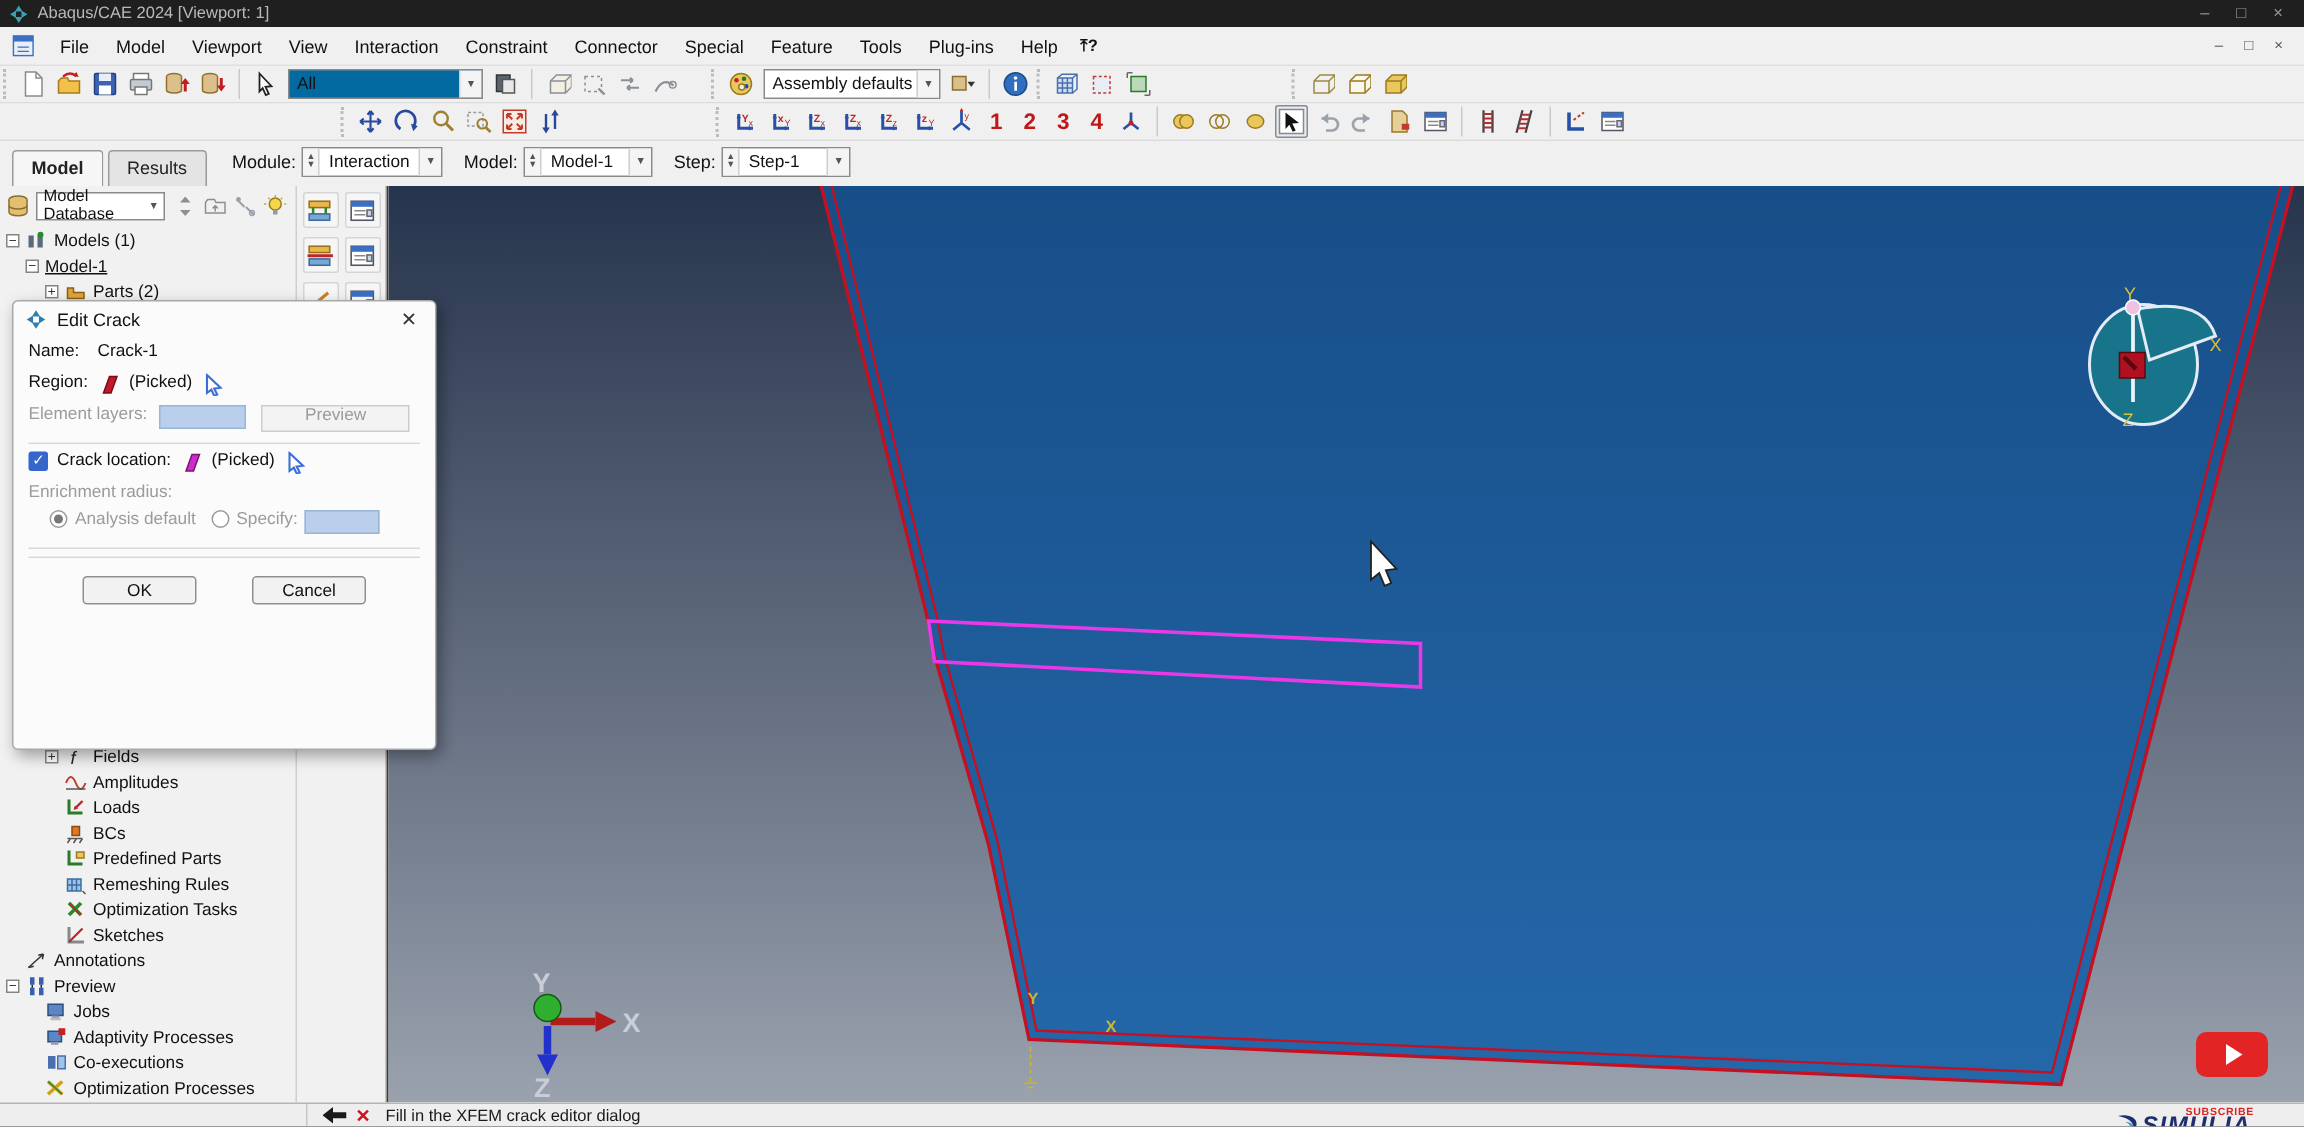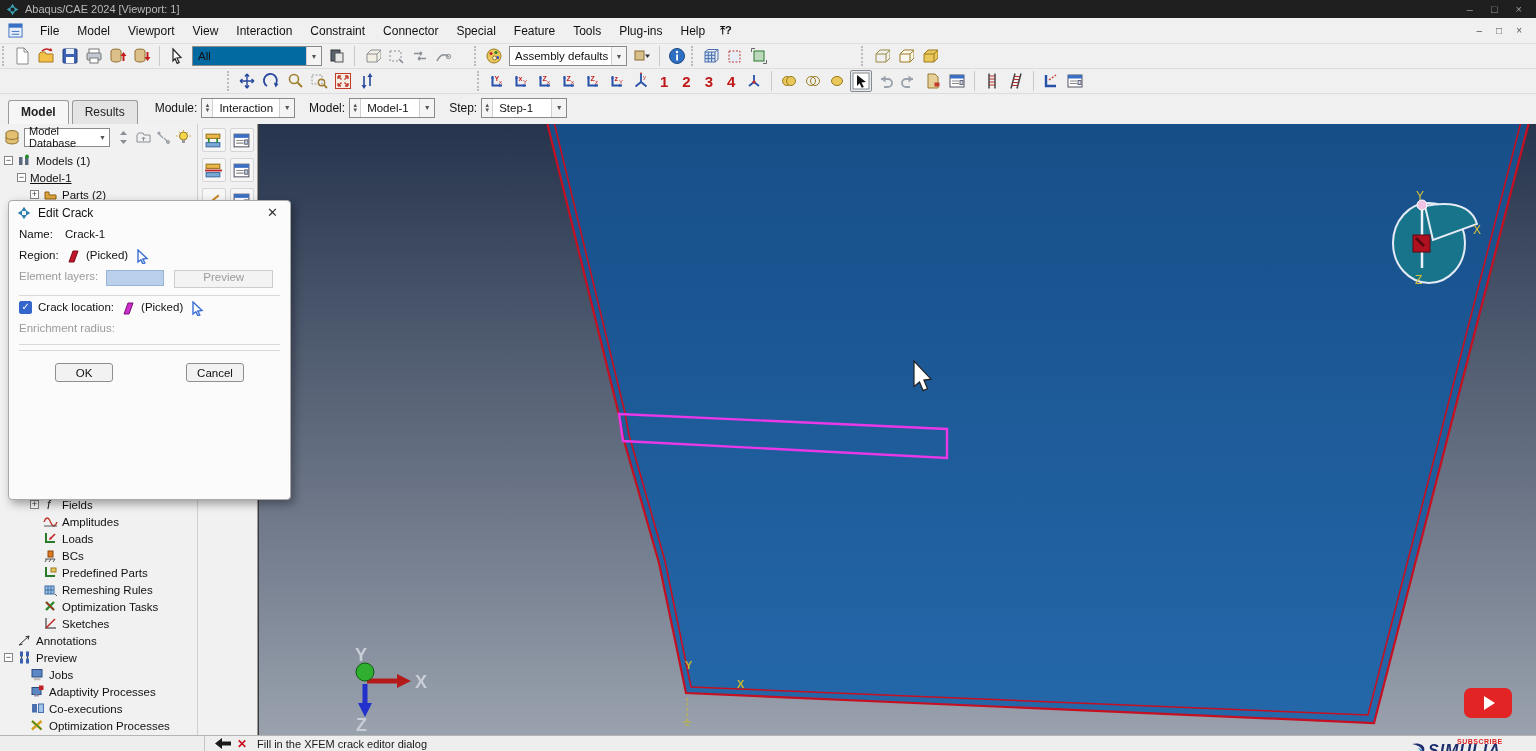--- a/index.html
+++ b/index.html
@@ -91,21 +91,21 @@
   .cb.checked::after{content:"✓";position:absolute;left:1.5px;top:-1px;color:#fff;font-size:10px;}
   .radio{width:12px;height:12px;border:1px solid #9a9a9a;border-radius:50%;margin-right:5px;flex:none;position:relative;background:#fff;}
   .radio.sel::after{content:"";position:absolute;left:2px;top:2px;width:6px;height:6px;border-radius:50%;background:#777;}
   .disabled{color:#9b9b9b;}
   .dinput{height:16px;background:#b9cfec;border:1px solid #9ab4d4;flex:none;}
   .dbtn-preview{height:18px;padding:0 28px;border:1px solid #cdcdcd;background:#f3f3f3;color:#9b9b9b;font-size:11.5px;margin-left:10px;}
   .dhr{height:1px;background:#d9d9d9;margin:5px 0;}
   .dcombo{width:108px;height:18px;background:#b9cfec;border:1px solid #9ab4d4;display:flex;align-items:center;margin-left:6px;}
   .dcombo .chev{margin-left:auto;width:14px;height:100%;display:flex;align-items:center;justify-content:center;font-size:7px;color:#889;background:#c8d8ee;border-left:1px solid #a8bcd8;}
   .dbuttons{display:flex;justify-content:space-between;padding:7px 36px 0 36px;}
-  .dbtn{width:58px;height:19px;border:1px solid #8f8f8f;border-radius:3px;background:#f2f2f2;font-size:11.5px;display:flex;align-items:center;justify-content:center;color:#111;}
+  .dbtn{width:76px;height:19px;border:1px solid #8f8f8f;border-radius:3px;background:#f2f2f2;font-size:11.5px;display:flex;align-items:center;justify-content:center;color:#111;}
 
   
   #statusbar{position:absolute;left:0;top:735px;width:1536px;height:16px;background:#eeeeee;border-top:1px solid #b5b5b5;display:flex;align-items:center;font-size:11px;color:#1a1a1a;}
   #statusbar .lseg{width:205px;height:100%;border-right:1px solid #c5c5c5;flex:none;}
   .promptarrow{margin:0 6px 0 10px;}
   .promptx{color:#cc1122;font-weight:bold;font-size:12px;margin-right:10px;}
 
   
   #playbtn{position:absolute;left:1464px;top:688px;width:48px;height:30px;background:#e32424;border-radius:7px;z-index:20;display:flex;align-items:center;justify-content:center;}
   #playbtn .tri{width:0;height:0;border-left:11px solid #fff;border-top:7px solid transparent;border-bottom:7px solid transparent;margin-left:3px;}
@@ -916,20 +916,27 @@
             <path d="M2 13 6 2h5L7 13z" fill="#cc2ecc" stroke="#7a1278"></path>
           </svg>
         <span>(Picked)</span>
         <svg class="cursvg" viewBox="0 0 14 15">
             <path d="M2 1l9 8.5-4.2.5 2 4-1.9.9-2-4.1L2 13z" fill="#fff" stroke="#3b6fd4" stroke-width="1.4"></path>
           </svg>
       </div>
       <div class="drow" style="height:17px">
           <span class="disabled">Enrichment radius:</span>
         </div>
+      <div class="drow" style="padding-left:14px">
+        <span class="radio sel"></span>
+        <span class="disabled">Analysis default</span>
+        <span class="radio" style="margin-left:10px"></span>
+        <span class="disabled">Specify:</span>
+        <span class="dinput" style="width:50px;margin-left:5px"></span>
+      </div>
       <div class="dhr"></div>
       <div class="dhr"></div>
       <div class="dbuttons">
         <span class="dbtn">OK</span>
         <span class="dbtn">Cancel</span>
       </div>
     </div>
   </div>
 
   <div id="statusbar">

